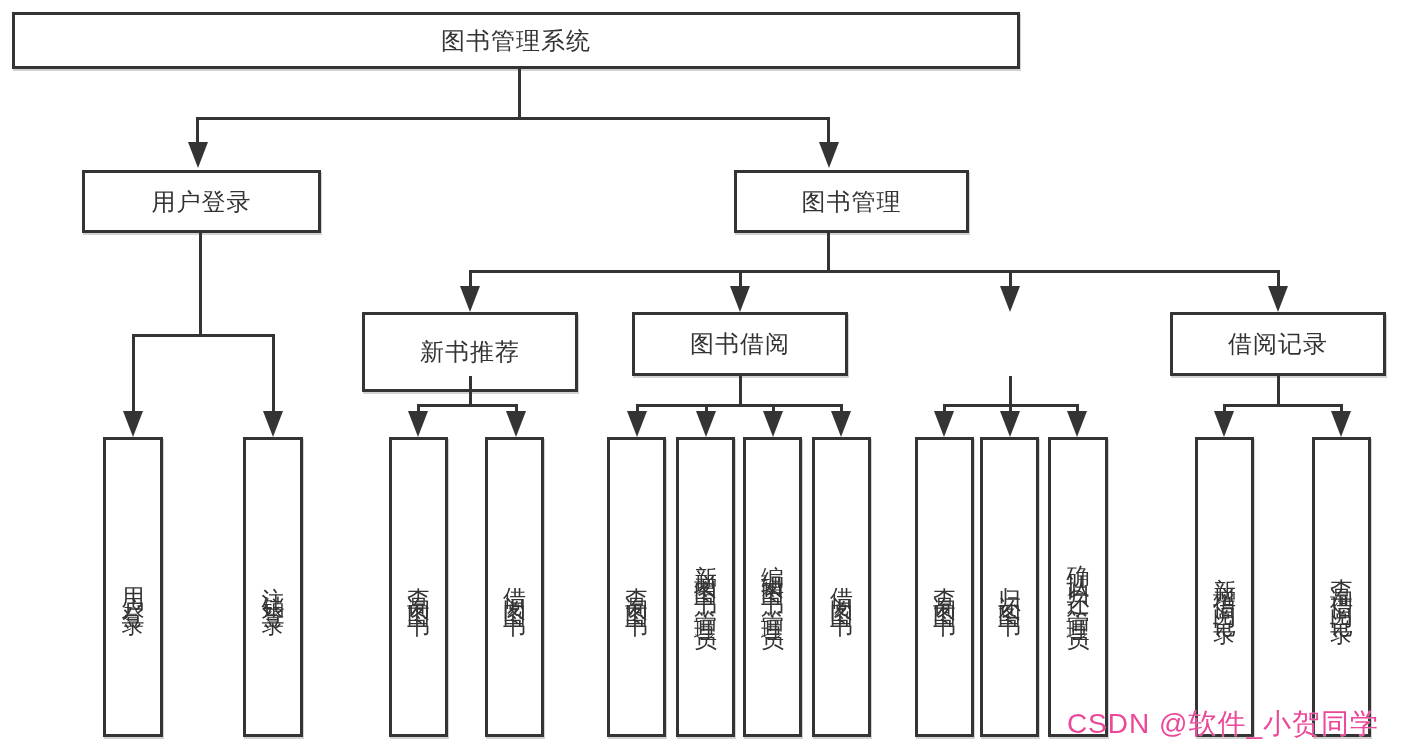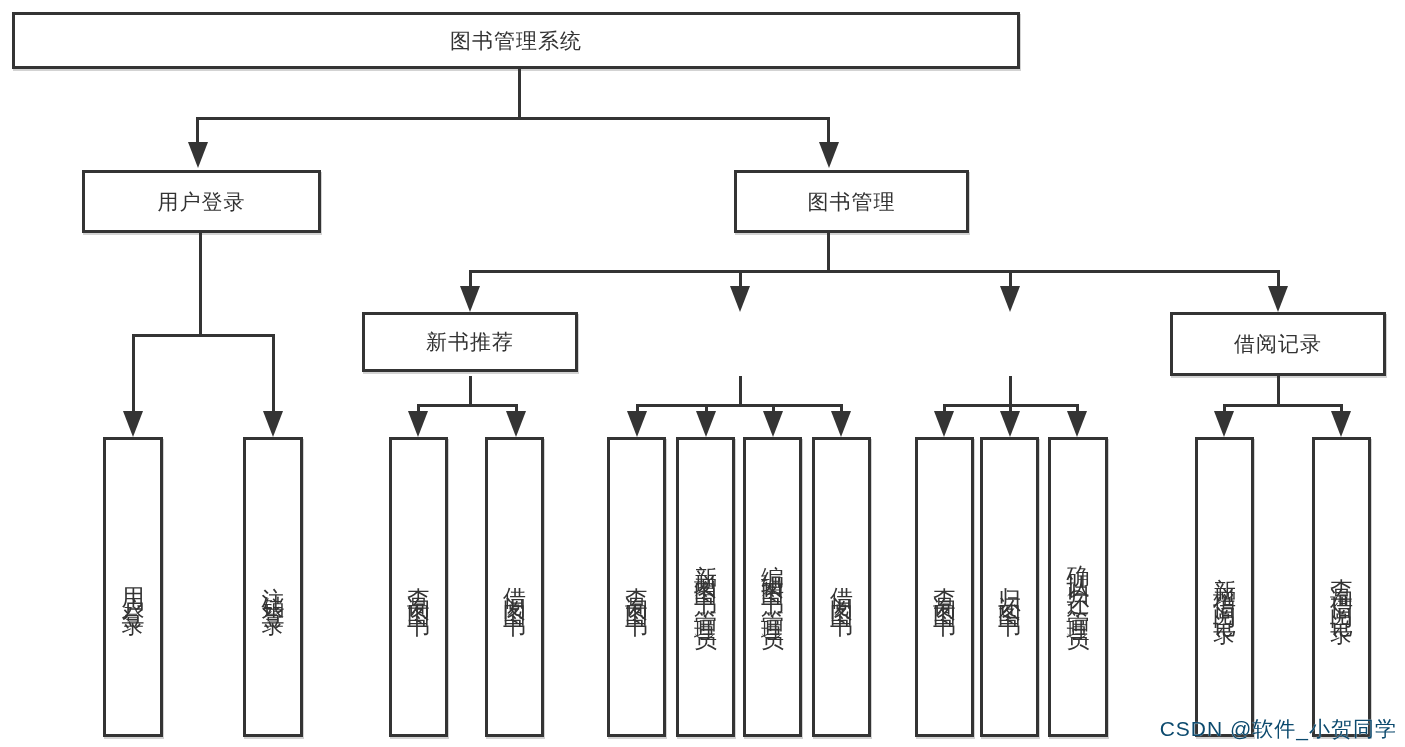--- a/index.html
+++ b/index.html
@@ -6,60 +6,63 @@
   body{font-family:"Liberation Sans","DejaVu Sans",sans-serif;}
   #canvas{position:relative;width:1405px;height:747px;background:#ffffff;overflow:hidden;}
 
   
   .box{
     position:absolute;box-sizing:border-box;
     border:3px solid #343434;background:#ffffff;
     display:flex;align-items:center;justify-content:center;
     color:#333333;box-shadow:1px 2px 0 rgba(130,130,130,.35);
   }
-  .box .hlabel{font-size:21px;letter-spacing:1px;white-space:nowrap;}
+  .box .hlabel{font-size:24px;letter-spacing:1px;white-space:nowrap;}
   .box .vtext{
     writing-mode:vertical-rl;text-orientation:mixed;
     font-size:23px;letter-spacing:9px;line-height:1;white-space:nowrap;
   }
 
   
   .vl{position:absolute;width:3px;background:#343434;}
   .hl{position:absolute;height:3px;background:#343434;}
   .ar{
     position:absolute;width:0;height:0;
     border-left:10px solid transparent;border-right:10px solid transparent;
     border-top:26px solid #343434;
   }
 
   
   .watermark{
-    position:absolute;right:8px;bottom:4px;
-    font-size:21px;color:#0c4a6e;letter-spacing:1px;white-space:nowrap;
+    position:absolute;right:26px;bottom:4px;
+    font-size:28px;color:#ec4899;letter-spacing:1px;white-space:nowrap;
     text-shadow:0 0 1px #ffffff;
   }
 </style>
 </head>
 <body>
 
 <div id="canvas">
 
   <div class="box" style="left:12px;top:12px;width:1008px;height:57px">
     <span class="hlabel">图书管理系统</span>
   </div>
 
   <div class="box" style="left:82px;top:170px;width:239px;height:63px">
     <span class="hlabel">用户登录</span>
   </div>
   <div class="box" style="left:734px;top:170px;width:235px;height:63px">
     <span class="hlabel">图书管理</span>
   </div>
 
-  <div class="box" style="left:362px;top:312px;width:216px;height:60px">
+  <div class="box" style="left:362px;top:312px;width:216px;height:80px">
     <span class="hlabel">新书推荐</span>
+  </div>
+  <div class="box" style="left:632px;top:312px;width:216px;height:64px">
+    <span class="hlabel">图书借阅</span>
   </div>
   <div class="box" style="left:1170px;top:312px;width:216px;height:64px">
     <span class="hlabel">借阅记录</span>
   </div>
 
   <div class="box" style="left:103px;top:437px;width:60px;height:300px">
     <span class="vtext">用户登录</span>
   </div>
   <div class="box" style="left:243px;top:437px;width:60px;height:300px">
     <span class="vtext">注销登录</span>

